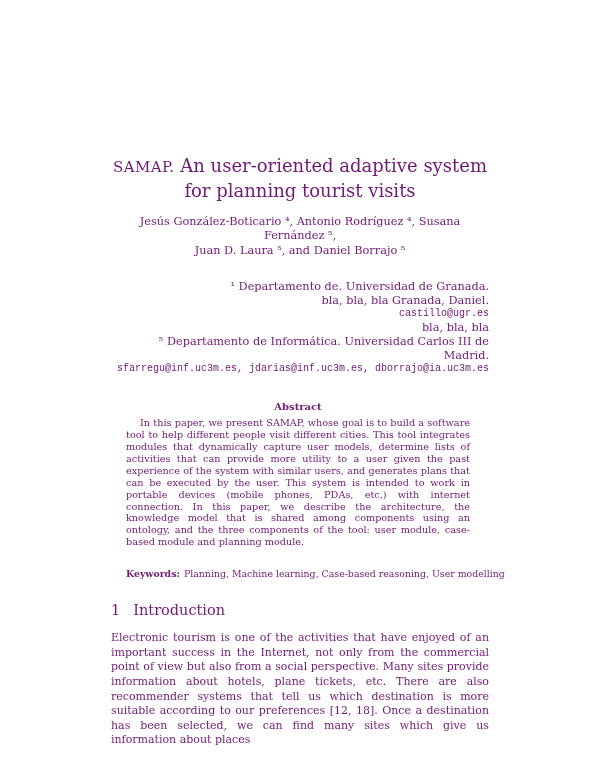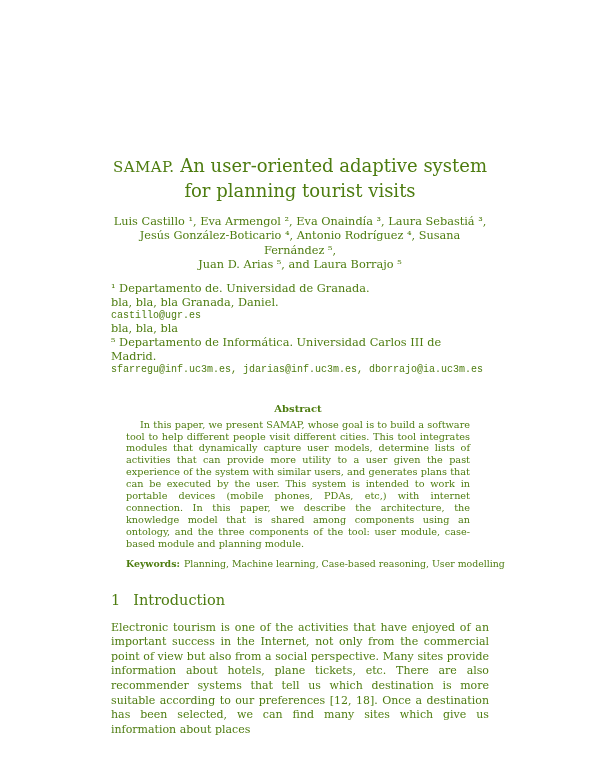--- a/index.html
+++ b/index.html
@@ -7,21 +7,21 @@
     padding: 0;
     background: #ffffff;
   }
   .page {
     position: relative;
     width: 600px;
     height: 776px;
     background: #ffffff;
     overflow: hidden;
     font-family: "DejaVu Serif", "Liberation Serif", serif;
-    color: #4d7c0f;
+    color: #701a75;
   }
   .content {
     position: absolute;
     left: 111px;
     top: 0;
     width: 378px;
   }
 
   
   .title {
@@ -39,22 +39,22 @@
   
   .authors {
     margin-top: 13px;
     text-align: center;
     font-size: 11.3px;
     line-height: 14.4px;
   }
 
   
   .affiliations {
-    margin-top: 9px;
-    text-align: left;
+    margin-top: 22px;
+    text-align: right;
   }
   .aff-line {
     font-size: 11.3px;
     line-height: 14px;
   }
   .email-line {
     font-size: 10px;
     line-height: 12.5px;
     font-family: "Liberation Mono", "DejaVu Sans Mono", monospace;
   }
@@ -74,21 +74,21 @@
   .abstract-body {
     margin-top: 4px;
     text-align: justify;
     font-size: 9.7px;
     line-height: 11.9px;
     text-indent: 14px;
   }
 
   
   .keywords {
-    margin-top: 8px;
+    margin-top: 20px;
     margin-left: 15px;
     font-size: 9.4px;
     line-height: 12px;
     white-space: nowrap;
   }
   .keywords .kw-label {
     font-weight: bold;
     margin-right: 4px;
   }
 
@@ -116,23 +116,22 @@
 
 <div class="page">
   <div class="content">
 
     <div class="title">
       <div><span class="sc">SAMAP.</span> <span>An user-oriented adaptive system</span></div>
       <div>for planning tourist visits</div>
     </div>
 
     <div class="authors">
-      <div>Luis Castillo ¹, Eva Armengol ², Eva Onaindía ³, Laura Sebastiá ³,</div>
       <div>Jesús González-Boticario ⁴, Antonio Rodríguez ⁴, Susana Fernández ⁵,</div>
-      <div>Juan D. Arias ⁵, and Laura Borrajo ⁵</div>
+      <div>Juan D. Laura ⁵, and Daniel Borrajo ⁵</div>
     </div>
 
     <div class="affiliations">
       <div class="aff-line">¹ Departamento de. Universidad de Granada.</div>
       <div class="aff-line">bla, bla, bla Granada, Daniel.</div>
       <div class="email-line">castillo@ugr.es</div>
       <div class="aff-line">bla, bla, bla</div>
       <div class="aff-line">⁵ Departamento de Informática. Universidad Carlos III de Madrid.</div>
       <div class="email-line">sfarregu@inf.uc3m.es, jdarias@inf.uc3m.es, dborrajo@ia.uc3m.es</div>
     </div>

